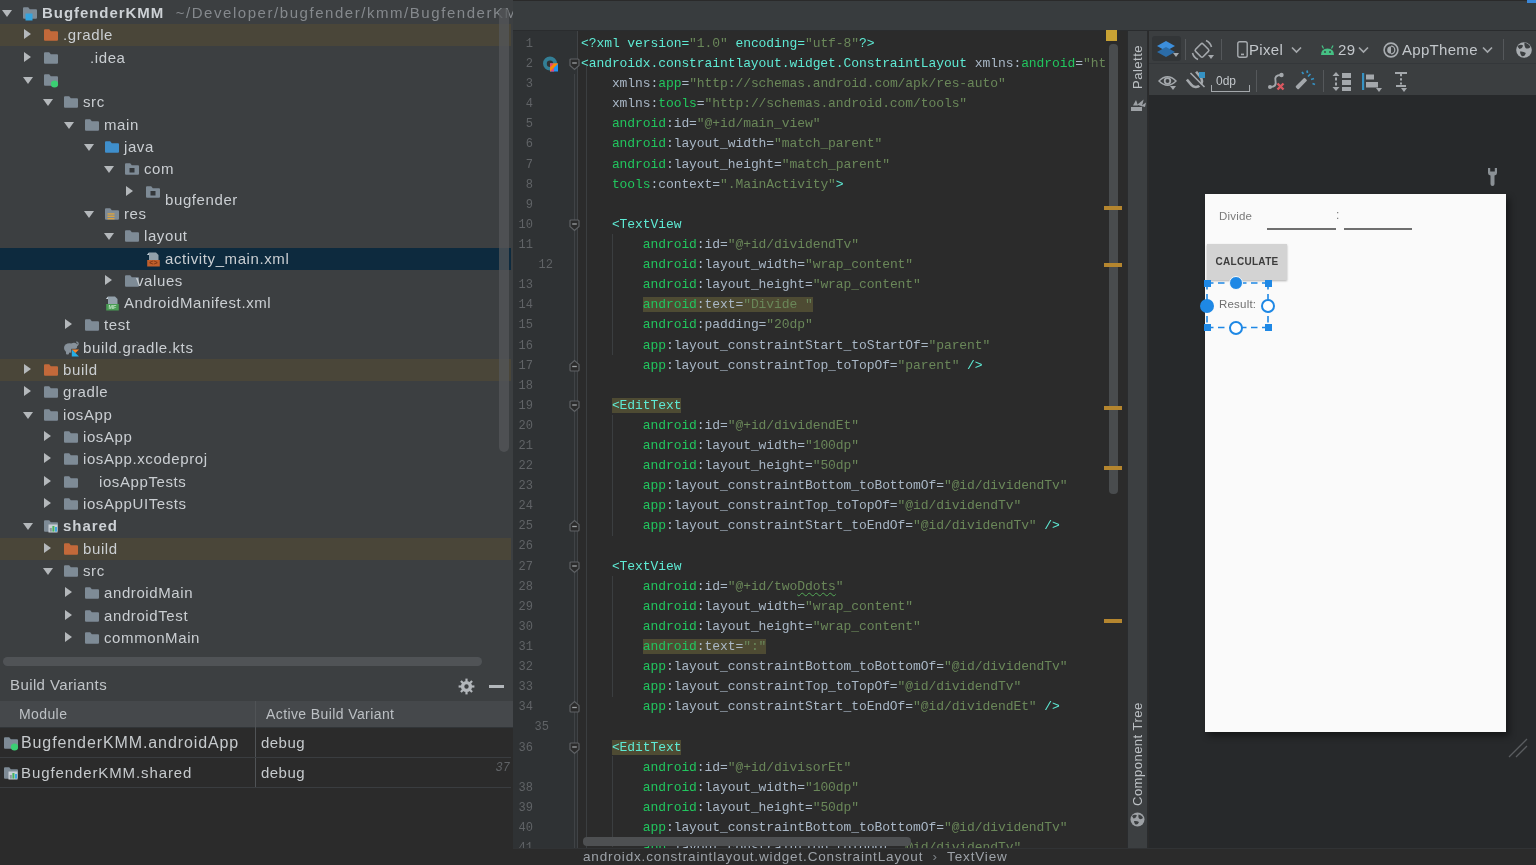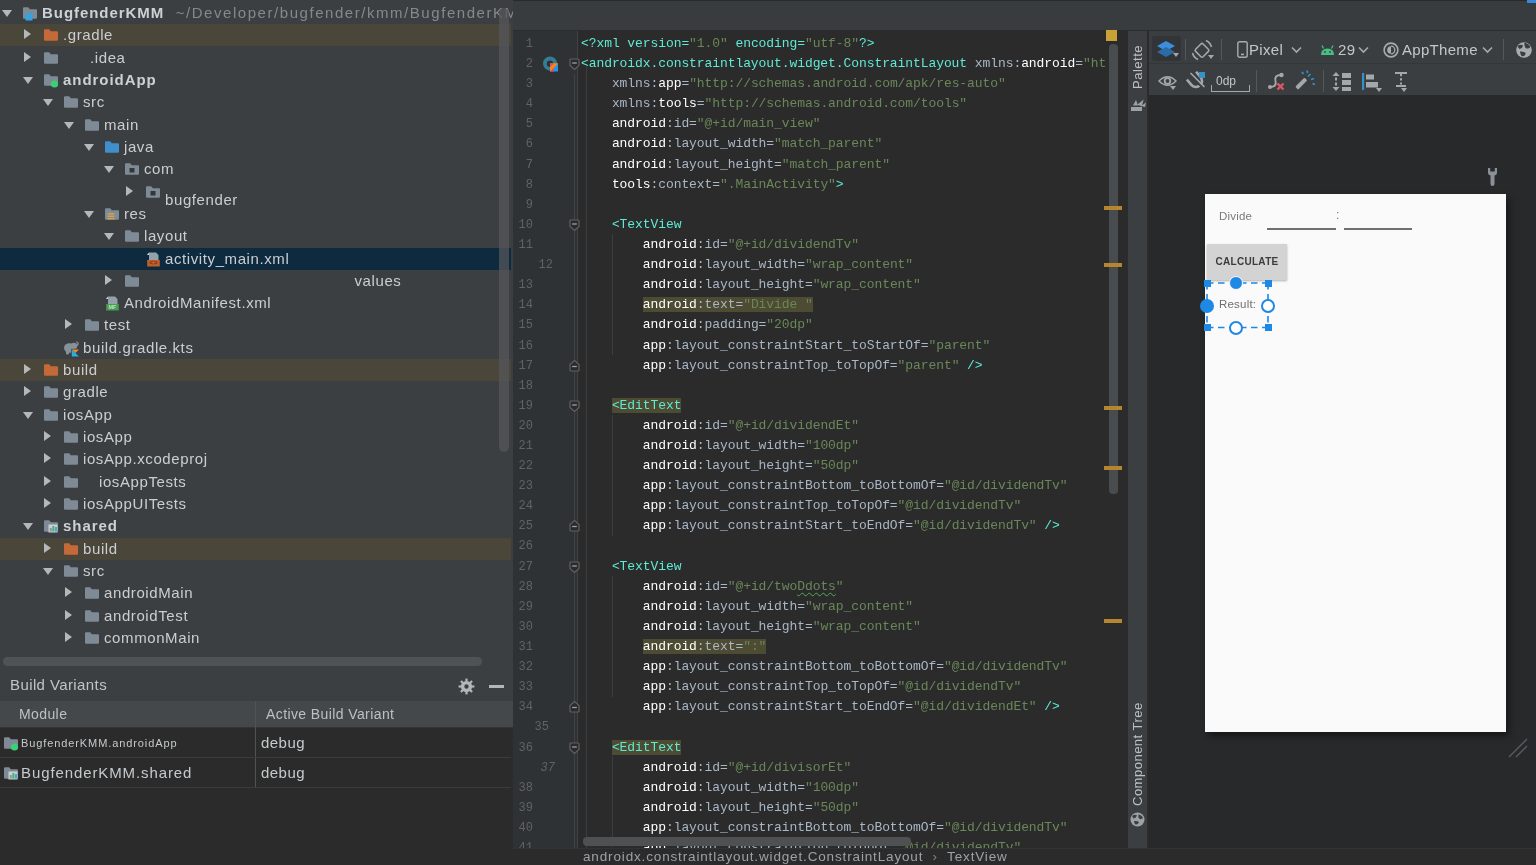--- a/index.html
+++ b/index.html
@@ -1,21 +1,21 @@
 <!DOCTYPE html>
 <html><head><meta charset="utf-8"><style>
 *{margin:0;padding:0;box-sizing:border-box;}
 body{width:1536px;height:865px;overflow:hidden;background:#2b2b2b;font-family:"Liberation Sans",sans-serif;}
 #root{position:relative;width:1536px;height:865px;overflow:hidden;background:#2b2b2b;}
 #root div, #root pre{position:absolute;}
 .row{left:0;width:511px;height:22px;}
 .tl{font-size:15px;color:#CACED2;letter-spacing:0.6px;white-space:nowrap;line-height:22px;}
 .tb{font-weight:bold;color:#CDD1D5;letter-spacing:0.95px;}
 pre.cl{font-family:"Liberation Mono",monospace;font-size:13px;letter-spacing:-0.08px;line-height:20px;color:#A9B7C6;white-space:pre;margin:0;}
-.t{color:#5eead4;}.p{color:#ffffff;}.g{color:#6A8759;}.w{color:#A9B7C6;}
+.t{color:#5eead4;}.p{color:#22c55e;}.g{color:#6A8759;}.w{color:#A9B7C6;}
 .hl{background:#4E4B33;}
 .num{font-family:"Liberation Mono",monospace;font-size:12px;color:#606366;text-align:right;line-height:20px;}
 </style></head><body>
 <div id="root">
 <div style="left:0px;top:0px;width:513px;height:668px;background:#3C3F41;"></div>
     <div style="position:absolute;left:2px;top:10px;width:0;height:0;border-left:5.5px solid transparent;border-right:5.5px solid transparent;border-top:7px solid #B4B8BB;"></div>
     <svg style="position:absolute;left:22px;top:5px;" width="16" height="16" viewBox="0 0 16 16">
       <path d="M1 3.2 Q1 2.2 2 2.2 L6.2 2.2 L7.8 4.2 L14 4.2 Q15 4.2 15 5.2 L15 12.8 Q15 13.8 14 13.8 L2 13.8 Q1 13.8 1 12.8 Z" fill="#7E8B96"></path>
       <rect x="3.5" y="8.5" width="7" height="7" fill="#35A3DD"></rect>
     </svg>
@@ -29,21 +29,20 @@
     <div style="position:absolute;left:24px;top:52px;width:0;height:0;border-top:5.5px solid transparent;border-bottom:5.5px solid transparent;border-left:7px solid #B4B8BB;"></div>
     <svg style="position:absolute;left:43px;top:50px;" width="16" height="16" viewBox="0 0 16 16">
       <path d="M1 3.2 Q1 2.2 2 2.2 L6.2 2.2 L7.8 4.2 L14 4.2 Q15 4.2 15 5.2 L15 12.8 Q15 13.8 14 13.8 L2 13.8 Q1 13.8 1 12.8 Z" fill="#7E8B96"></path>
     </svg>
     <div class="tl" style="left:63px;top:47px;width:500px;height:22px;margin-left:27px;">.idea</div>
     <div style="position:absolute;left:23px;top:77px;width:0;height:0;border-left:5.5px solid transparent;border-right:5.5px solid transparent;border-top:7px solid #B4B8BB;"></div>
     <svg style="position:absolute;left:43px;top:72px;" width="16" height="16" viewBox="0 0 16 16">
       <path d="M1 3.2 Q1 2.2 2 2.2 L6.2 2.2 L7.8 4.2 L14 4.2 Q15 4.2 15 5.2 L15 12.8 Q15 13.8 14 13.8 L2 13.8 Q1 13.8 1 12.8 Z" fill="#7E8B96"></path>
       <circle cx="11.5" cy="12" r="3.6" fill="#3BD073"></circle>
     </svg>
-    <div class="tl tb" style="left:63px;top:69px;width:500px;height:22px;">androidApp</div>
     <div style="position:absolute;left:43px;top:99px;width:0;height:0;border-left:5.5px solid transparent;border-right:5.5px solid transparent;border-top:7px solid #B4B8BB;"></div>
     <svg style="position:absolute;left:63px;top:94px;" width="16" height="16" viewBox="0 0 16 16">
       <path d="M1 3.2 Q1 2.2 2 2.2 L6.2 2.2 L7.8 4.2 L14 4.2 Q15 4.2 15 5.2 L15 12.8 Q15 13.8 14 13.8 L2 13.8 Q1 13.8 1 12.8 Z" fill="#7E8B96"></path>
     </svg>
     <div class="tl" style="left:83px;top:91px;width:500px;height:22px;">src</div>
     <div style="position:absolute;left:64px;top:122px;width:0;height:0;border-left:5.5px solid transparent;border-right:5.5px solid transparent;border-top:7px solid #B4B8BB;"></div>
     <svg style="position:absolute;left:84px;top:117px;" width="16" height="16" viewBox="0 0 16 16">
       <path d="M1 3.2 Q1 2.2 2 2.2 L6.2 2.2 L7.8 4.2 L14 4.2 Q15 4.2 15 5.2 L15 12.8 Q15 13.8 14 13.8 L2 13.8 Q1 13.8 1 12.8 Z" fill="#7E8B96"></path>
     </svg>
     <div class="tl" style="left:104px;top:114px;width:500px;height:22px;">main</div>
@@ -82,21 +81,21 @@
       <path d="M4 1.5 L11 1.5 L13.5 4 L13.5 9 L4 9 Z" fill="#93A1AB"></path>
       <path d="M4 1.5 L4 4 L1.8 4 Z" fill="#c8d2da"></path>
       <rect x="2.2" y="9" width="12.6" height="6.5" fill="#C05F2C"></rect>
       <text x="8.5" y="14.4" font-size="7" font-family="Liberation Mono, monospace" fill="#7a3416" text-anchor="middle" font-weight="bold">&lt;&gt;</text>
     </svg>
     <div class="tl" style="left:165px;top:248px;width:500px;height:22px;">activity_main.xml</div>
     <div style="position:absolute;left:105px;top:275px;width:0;height:0;border-top:5.5px solid transparent;border-bottom:5.5px solid transparent;border-left:7px solid #B4B8BB;"></div>
     <svg style="position:absolute;left:124px;top:273px;" width="16" height="16" viewBox="0 0 16 16">
       <path d="M1 3.2 Q1 2.2 2 2.2 L6.2 2.2 L7.8 4.2 L14 4.2 Q15 4.2 15 5.2 L15 12.8 Q15 13.8 14 13.8 L2 13.8 Q1 13.8 1 12.8 Z" fill="#7E8B96"></path>
     </svg>
-    <div class="tl" style="left:128px;top:270px;width:500px;height:22px;text-align:center;">values</div>
+    <div class="tl" style="left:136px;top:270px;width:500px;height:22px;">values</div>
     <svg style="position:absolute;left:104px;top:295px;" width="17" height="17" viewBox="0 0 17 17">
       <path d="M4 1.5 L11 1.5 L13.5 4 L13.5 9 L4 9 Z" fill="#93A1AB"></path>
       <path d="M4 1.5 L4 4 L1.8 4 Z" fill="#c8d2da"></path>
       <rect x="2.2" y="9" width="12.6" height="6.5" fill="#499C54"></rect>
       <text x="8.5" y="14.2" font-size="5.5" font-family="Liberation Sans, sans-serif" fill="#BFE3C4" text-anchor="middle" font-weight="bold">MF</text>
     </svg>
     <div class="tl" style="left:124px;top:292px;width:500px;height:22px;">AndroidManifest.xml</div>
     <div style="position:absolute;left:65px;top:319px;width:0;height:0;border-top:5.5px solid transparent;border-bottom:5.5px solid transparent;border-left:7px solid #B4B8BB;"></div>
     <svg style="position:absolute;left:84px;top:317px;" width="16" height="16" viewBox="0 0 16 16">
       <path d="M1 3.2 Q1 2.2 2 2.2 L6.2 2.2 L7.8 4.2 L14 4.2 Q15 4.2 15 5.2 L15 12.8 Q15 13.8 14 13.8 L2 13.8 Q1 13.8 1 12.8 Z" fill="#7E8B96"></path>
@@ -211,21 +210,21 @@
       <path d="M1 3.2 Q1 2.2 2 2.2 L6.2 2.2 L7.8 4.2 L14 4.2 Q15 4.2 15 5.2 L15 12.8 Q15 13.8 14 13.8 L2 13.8 Q1 13.8 1 12.8 Z" fill="#7E8B96"></path>
       <circle cx="11.5" cy="12" r="3.6" fill="#3BD073"></circle>
     </svg>
     <svg style="position:absolute;left:3px;top:765px;" width="16" height="16" viewBox="0 0 16 16">
       <path d="M1 3.2 Q1 2.2 2 2.2 L6.2 2.2 L7.8 4.2 L14 4.2 Q15 4.2 15 5.2 L15 12.8 Q15 13.8 14 13.8 L2 13.8 Q1 13.8 1 12.8 Z" fill="#7E8B96"></path>
       <rect x="5.5" y="6.5" width="9" height="8" fill="#C9D0D6"></rect>
       <rect x="6.8" y="10" width="2" height="3.6" fill="#8B97A0"></rect>
       <rect x="9.4" y="8" width="2" height="5.6" fill="#48B35C"></rect>
       <rect x="12" y="9" width="2" height="4.6" fill="#40A6E0"></rect>
     </svg>
-    <div style="left:21px;top:728px;width:230px;height:30px;font-size:11px;color:#C6CACD;line-height:30px;letter-spacing:0.9px;">BugfenderKMM.androidApp</div>
+    <div style="left:21px;top:728px;width:230px;height:30px;font-size:16px;color:#C6CACD;line-height:30px;letter-spacing:0.9px;">BugfenderKMM.androidApp</div>
     <div style="left:261px;top:728px;width:120px;height:30px;font-size:15px;color:#C6CACD;line-height:30px;letter-spacing:0.45px;">debug</div>
     <div style="left:21px;top:758px;width:230px;height:30px;font-size:15px;color:#C6CACD;line-height:30px;letter-spacing:0.9px;">BugfenderKMM.shared</div>
     <div style="left:261px;top:758px;width:120px;height:30px;font-size:15px;color:#C6CACD;line-height:30px;letter-spacing:0.45px;">debug</div>
     <div style="left:513px;top:0px;width:1023px;height:31px;background:#383C3E;border-bottom:1px solid #2A2C2E;"></div>
     <div style="left:513px;top:0px;width:1023px;height:1px;background:#2A2A2A;"></div>
     <div style="left:1527px;top:0px;width:9px;height:3px;background:#3B87D8;"></div>
     <div style="left:513px;top:31px;width:614px;height:817px;background:#2B2B2B;"></div>
     <div style="left:513px;top:31px;width:64px;height:817px;background:#2F3234;"></div>
     <div style="left:577px;top:31px;width:1px;height:817px;background:#404346;"></div>
     <div style="left:574px;top:74px;width:1px;height:774px;background:#404346;"></div>
@@ -302,21 +301,21 @@
     <div class="num" style="left:511px;top:557px;width:22px;height:20px;">27</div>
     <div class="num" style="left:511px;top:577px;width:22px;height:20px;">28</div>
     <div class="num" style="left:511px;top:597px;width:22px;height:20px;">29</div>
     <div class="num" style="left:511px;top:617px;width:22px;height:20px;">30</div>
     <div class="num" style="left:511px;top:637px;width:22px;height:20px;">31</div>
     <div class="num" style="left:511px;top:657px;width:22px;height:20px;">32</div>
     <div class="num" style="left:511px;top:677px;width:22px;height:20px;">33</div>
     <div class="num" style="left:511px;top:697px;width:22px;height:20px;">34</div>
     <div class="num" style="left:511px;top:717px;width:22px;height:20px;margin-left:16px;">35</div>
     <div class="num" style="left:511px;top:738px;width:22px;height:20px;">36</div>
-    <div class="num" style="left:533px;top:758px;width:22px;height:20px;font-style:italic;">37</div>
+    <div class="num" style="left:488px;top:758px;width:22px;height:20px;font-style:italic;">37</div>
     <div class="num" style="left:511px;top:778px;width:22px;height:20px;">38</div>
     <div class="num" style="left:511px;top:798px;width:22px;height:20px;">39</div>
     <div class="num" style="left:511px;top:818px;width:22px;height:20px;">40</div>
     <div class="num" style="left:511px;top:838px;width:22px;height:20px;">41</div>
     <svg style="position:absolute;left:541px;top:55px;" width="18" height="18" viewBox="0 0 18 18">
       <path d="M9 1.5 A7 7 0 1 0 9 15.5 A7 7 0 1 0 9 1.5 M9 5.5 A3.2 3.2 0 1 1 5.8 8.7 A3.2 3.2 0 0 1 9 5.5" fill="#337E95" fill-rule="evenodd"></path>
       <rect x="9" y="8.5" width="8" height="8" fill="#2196F3"></rect>
       <path d="M9 8.5 L17 8.5 L9 16.5 Z" fill="#F88909"></path>
       <path d="M9 12.5 L13 8.5 L9 8.5 Z M13 12.5 L9 16.5 L13 16.5 Z" fill="#E5447E" fill-rule="evenodd"></path>
       <path d="M13 8.5 L17 8.5 L9 16.5 L9 12.5 Z" fill="#F88909"></path>

